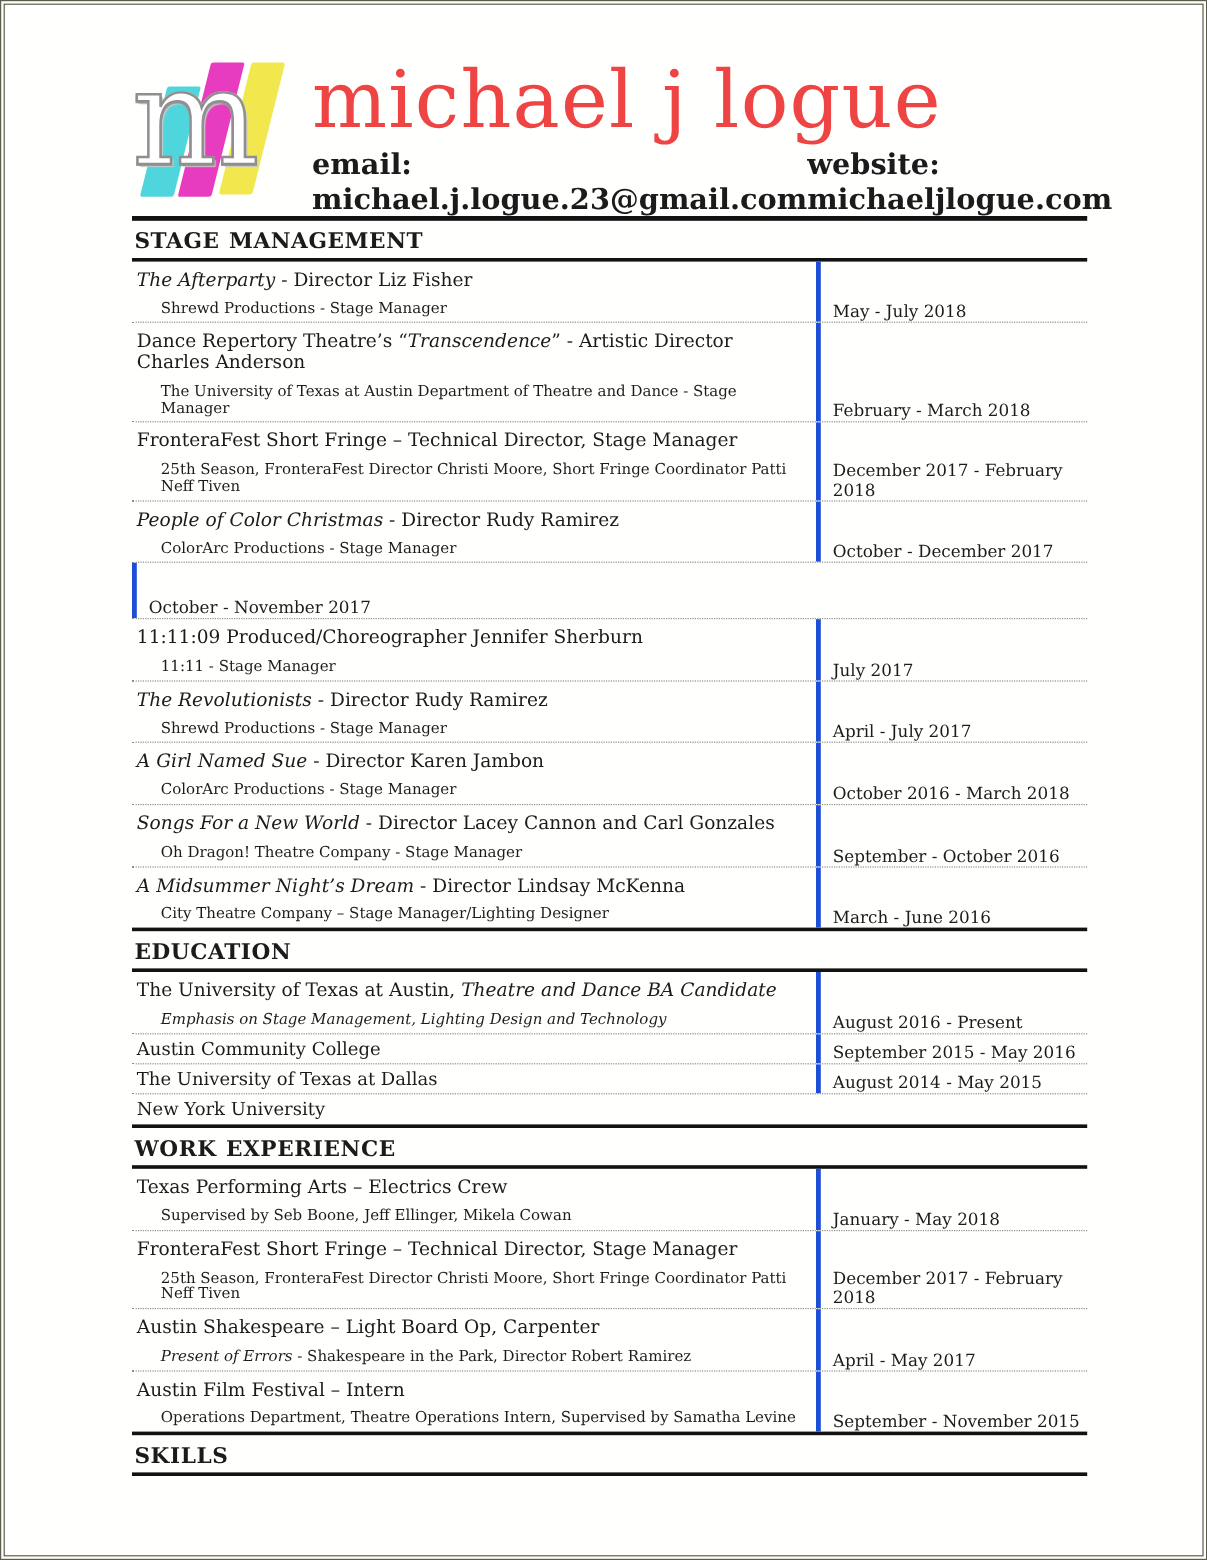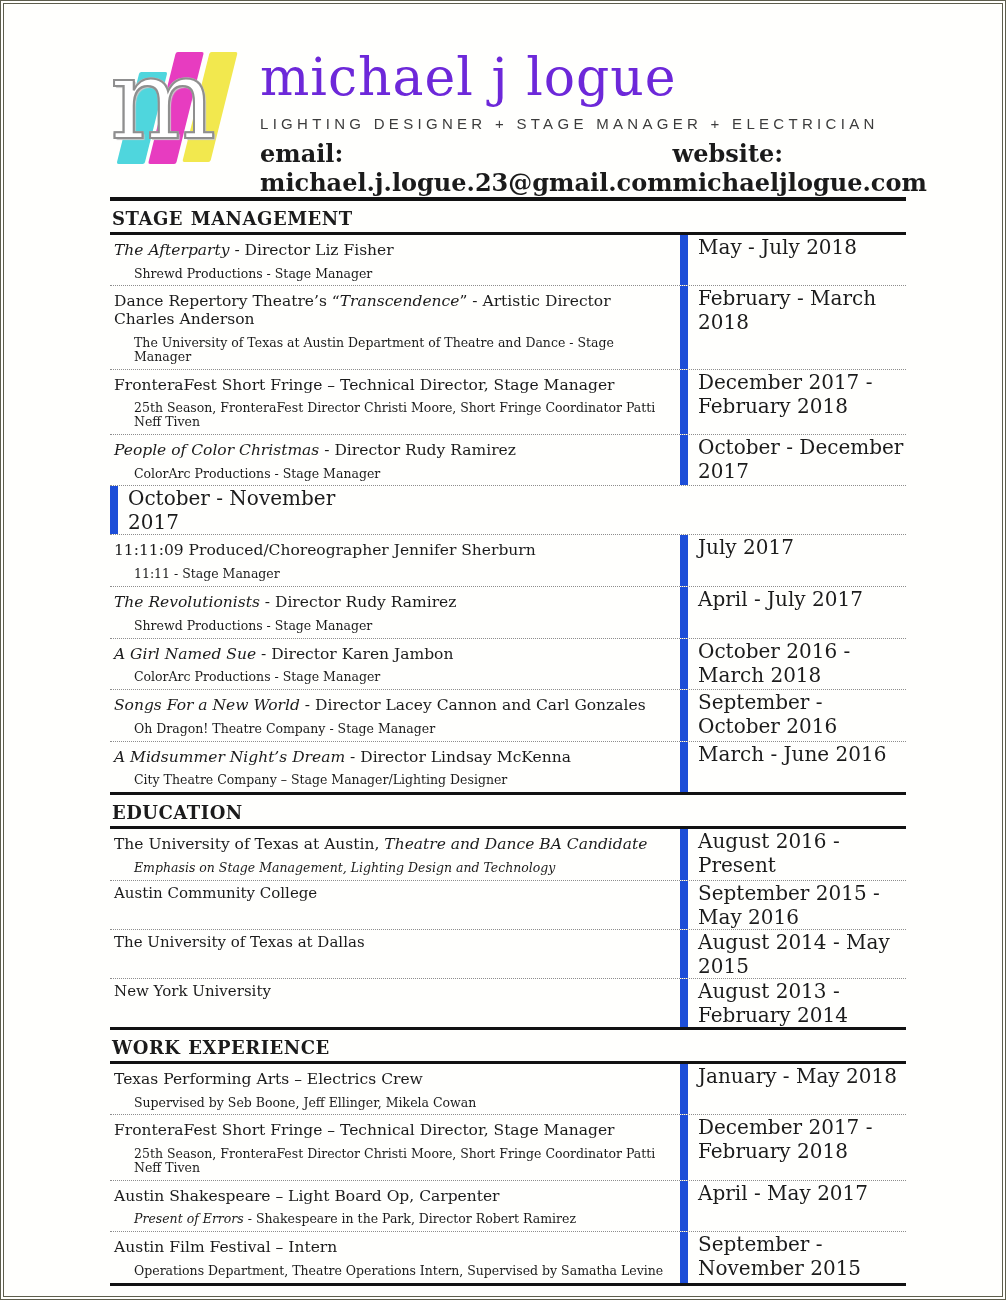--- a/index.html
+++ b/index.html
@@ -18,40 +18,40 @@
   .stripe { position:absolute; transform:skewX(-14deg); border-radius:2px; }
   .stripe.cy { left:18px; top:24px; width:28px; height:92px; }
   .stripe.mg { left:52px; top:4px;  width:28px; height:112px; }
   .stripe.yl { left:86px; top:4px;  width:28px; height:110px; }
   .logo-m { position:absolute; left:0px; top:-16px; font-family:"DejaVu Serif", serif;
             font-size:112px; line-height:1.2; color:#ffffff;
             -webkit-text-stroke:2px #8f8f8f;
             text-shadow:1px 1px 0 #9a9a9a, -1px -1px 0 #bdbdbd, 1px -1px 0 #b5b5b5,
                         -1px 1px 0 #9a9a9a, 2px 2px 1px #c9c9c9; }
   .head-right { flex:1; display:flex; flex-direction:column; padding-left:14px; }
-  .big-name { font-size:52px; line-height:0.92; color:#6d28d9; white-space:nowrap;
+  .big-name { font-size:66px; line-height:0.92; color:#ef4444; white-space:nowrap;
               letter-spacing:1px; margin-top:6px; }
   .tagline { margin-top:13px; font-family:"Liberation Sans", sans-serif; font-size:15px;
              letter-spacing:4.3px; color:#3c3c3c; white-space:nowrap; }
   .contact-row { display:flex; justify-content:space-between; margin-top:7px;
                  font-weight:bold; font-size:24px; padding-right:2px; }
 
   .rule-thick { height:4px; background:#121212; }
   .rule-thick.thin { height:3px; }
 
   
   .sec-title { font-size:18px; font-weight:bold; letter-spacing:0.5px; word-spacing:1px;
                margin:7px 0 3px 2px; }
 
   .tbl { border-bottom:3px solid #121212; }
   .trow { display:flex; border-bottom:1px dotted #8d8d8d; min-height:47px; box-sizing:border-box; }
   .trow:last-child { border-bottom:none; }
   .cmain { flex:1; padding:7px 8px 5px 4px; }
-  .cdate { flex:0 0 226px; border-left:8px solid #1d4ed8; display:flex; align-items:flex-start;
-           padding-left:10px; font-size:20px; box-sizing:border-box; }
+  .cdate { flex:0 0 226px; border-left:4px solid #1d4ed8; display:flex; align-items:flex-end;
+           padding-left:10px; font-size:14px; box-sizing:border-box; }
   .ttitle { font-size:15.5px; line-height:1.15; }
   .tsub { font-size:12.5px; line-height:1.1; margin-top:7px;margin-left:20px; }
   .em { font-style:italic; }
 
   .trow.single { min-height:25px;gap:10px; }
   .trow.single .cmain { padding:4px 8px 3px 4px; }
   .trow.single .ttitle { font-size:15px; }
   .trow.work { min-height:50px; }
 
   
@@ -66,21 +66,20 @@
 
       <div class="header">
         <div class="logo">
           <div class="stripe cy" style="background: rgb(79, 214, 221);"></div>
           <div class="stripe mg" style="background: rgb(231, 60, 192);"></div>
           <div class="stripe yl" style="background: rgb(242, 232, 78);"></div>
           <div class="logo-m">m</div>
         </div>
         <div class="head-right">
           <div class="big-name">michael j logue</div>
-          <div class="tagline">LIGHTING DESIGNER + STAGE MANAGER + ELECTRICIAN</div>
           <div class="contact-row">
             <span>email: michael.j.logue.23@gmail.com</span>
             <span>website: michaeljlogue.com</span>
           </div>
         </div>
       </div>
       <div class="rule-thick"></div>
 
       <div class="sec-title">STAGE MANAGEMENT</div>
       <div class="rule-thick thin"></div>
@@ -213,23 +212,20 @@
             </div>
           <div class="cdate">
               <span>August 2014 - May 2015</span>
             </div>
         </div>
 
         <div class="trow single">
           <div class="cmain">
               <div class="ttitle"><span>New York University</span></div>
             </div>
-          <div class="cdate">
-              <span>August 2013 - February 2014</span>
-            </div>
         </div>
 
       </div>
 
       <div class="sec-title">WORK EXPERIENCE</div>
       <div class="rule-thick thin"></div>
       <div class="tbl">
 
         <div class="trow work">
           <div class="cmain">

